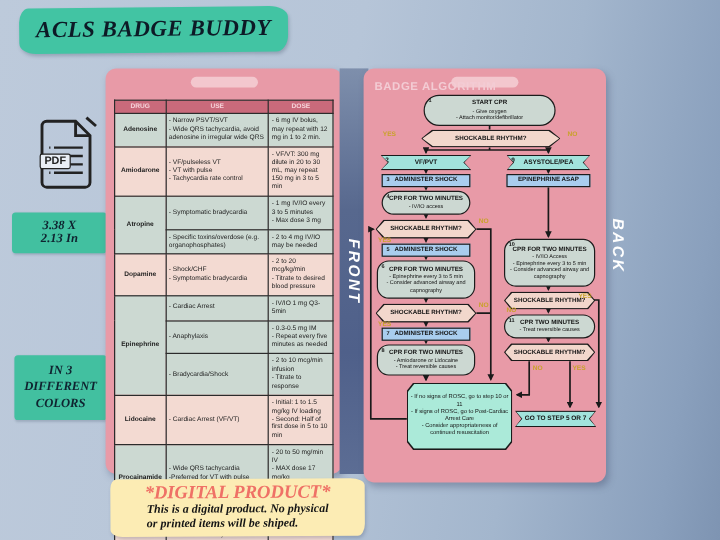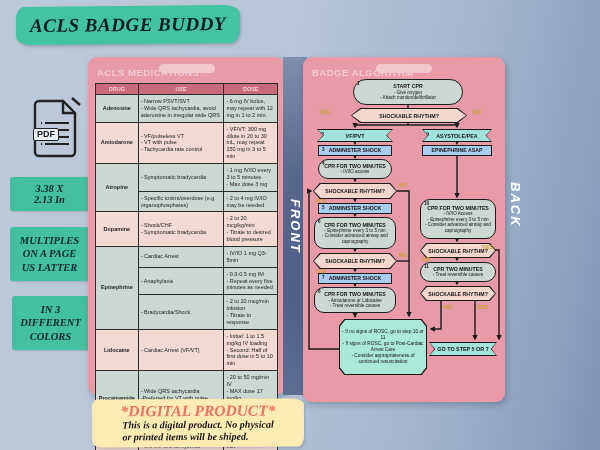--- a/index.html
+++ b/index.html
@@ -113,35 +113,31 @@
         <line x1="15" y1="41" x2="16" y2="41"></line>
         <line x1="15" y1="48" x2="16" y2="48"></line>
       </g>
     </svg>
   </div>
   <span class="abs pdf-label">PDF</span>
 
   <div class="abs green-box" style="left:10px;top:177px;width:79px;height:34px;font-size:10.5px;">
     <span>3.38 X 2.13 In</span>
   </div>
-  <div class="abs green-box" style="left:10px;top:227px;width:79px;height:54px;font-size:10.5px;line-height:1.25;">
-    <span>MULTIPLES ON A PAGE US LATTER</span>
-  </div>
   <div class="abs green-box" style="left:12px;top:296px;width:77px;height:54px;font-size:10.5px;line-height:1.25;">
     <span>IN 3 DIFFERENT COLORS</span>
   </div>
 
   <div class="abs front-band">
     <span class="vtext">FRONT</span>
   </div>
   <span class="abs vtext back-label">BACK</span>
 
   <div class="abs card card-left">
     <div class="slot"></div>
-    <div class="card-title">ACLS MEDICATIONS</div>
     <table class="med-table">
       <thead>
         <tr>
           <th>DRUG</th>
           <th>USE</th>
           <th>DOSE</th>
         </tr>
       </thead>
       <tbody>
           <tr class="row-teal">

